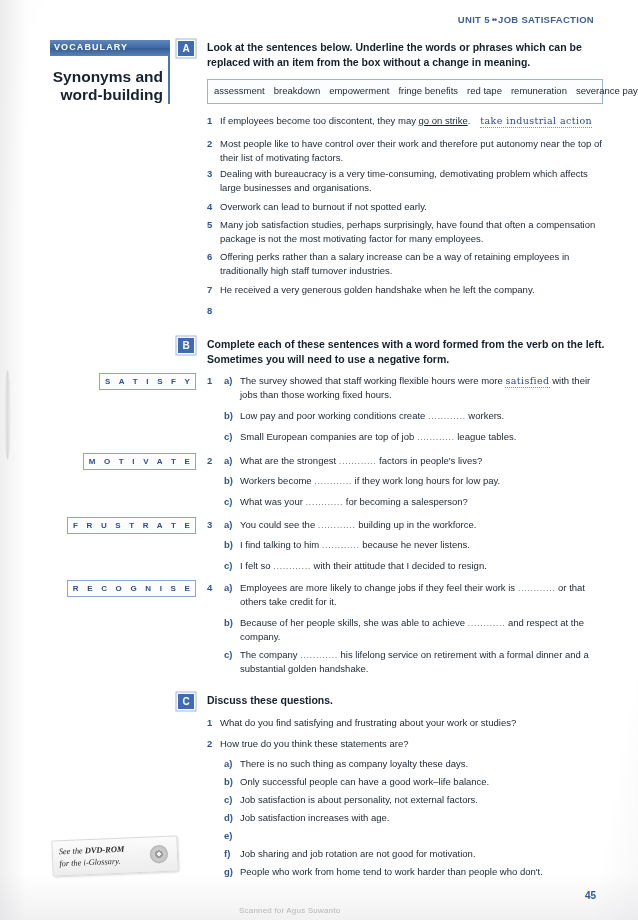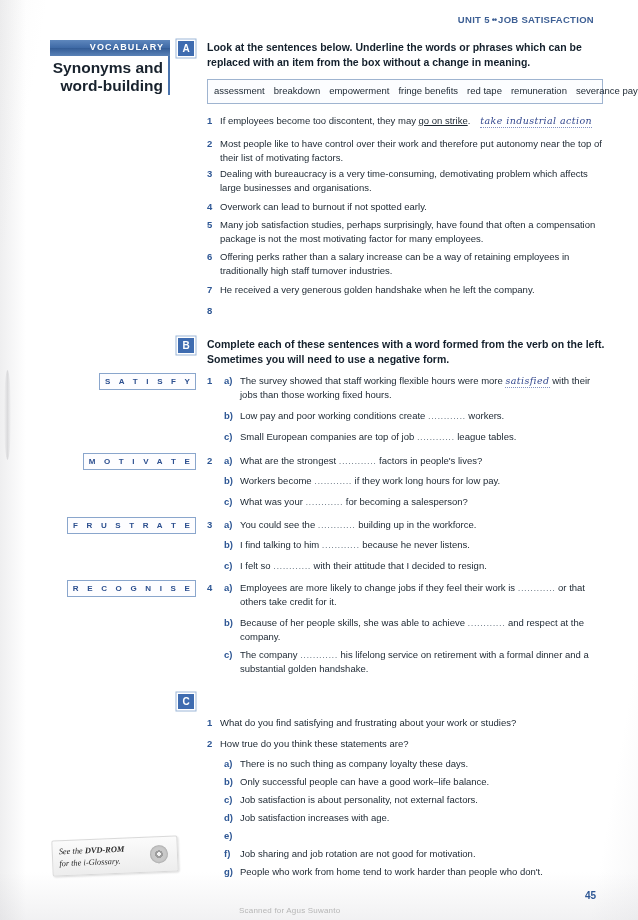--- a/index.html
+++ b/index.html
@@ -41,30 +41,29 @@
     white-space:nowrap;
   }
   .unit-header .dots{letter-spacing:-1px;font-size:9px;padding:0 2px;}
 
   
   .voc-block{position:absolute;left:50px;top:40px;width:120px;}
   .voc-badge{
     background:linear-gradient(180deg,#5e87bd 0%,#3f6aa6 48%,#345d97 52%,#5a82b7 100%);
     color:#ffffff;
     font-size:9px;font-weight:bold;letter-spacing:1.1px;
-    text-align:right;
     padding:3px 6px 3px 4px;
     line-height:1.1;
   }
   .voc-title{
     text-align:right;
     font-size:15.5px;font-weight:bold;
     color:#18222d;
     line-height:1.16;
-    padding-top:3px;
+    padding-top:12px;
     padding-right:5px;
     border-right:2px solid #4a74ad;
   }
 
   
   .badge{
     position:absolute;
     width:16px;height:15px;
     background:#3f6cb0;
     color:#fff;
@@ -104,21 +103,20 @@
   }
   .txt{
     font-size:9.5px;line-height:1.45;color:#1b2631;
   }
   .txt .ul{text-decoration:underline;}
   .gap{color:#6f7c88;letter-spacing:.5px;}
 
   
   .hand{
     font-family:"DejaVu Serif", serif;
-    font-style:italic;
     color:#33488e;
     font-size:9.5px;
     letter-spacing:.4px;
     border-bottom:1px dotted #7f8fc0;
     padding-bottom:1px;
     margin-top:20px;
   }
 
   
   .wordbank{
@@ -299,20 +297,21 @@
         <div class="alpha">b)</div>
         <div class="txt">Because of her people skills, she was able to achieve <span class="gap">............</span> and respect at the company.</div>
       </div>
       <div class="row" style="left: 224px; top: 648px; width: 385px;">
         <div class="alpha">c)</div>
         <div class="txt">The company <span class="gap">............</span> his lifelong service on retirement with a formal dinner and a substantial golden handshake.</div>
       </div>
     </div>
 
   <div class="badge" style="left:178px;top:694px;">C</div>
+  <div class="sec-head" style="left:207px;top:693px;width:400px;">Discuss these questions.</div>
 
   <div id="sec-c-body">
       <div class="row" style="left: 207px; top: 716px; width: 402px;">
         <div class="num">1</div>
         <div class="txt">What do you find satisfying and frustrating about your work or studies?</div>
       </div>
       <div class="row" style="left: 207px; top: 737px; width: 402px;">
         <div class="num">2</div>
         <div class="txt">How true do you think these statements are?</div>
       </div>

